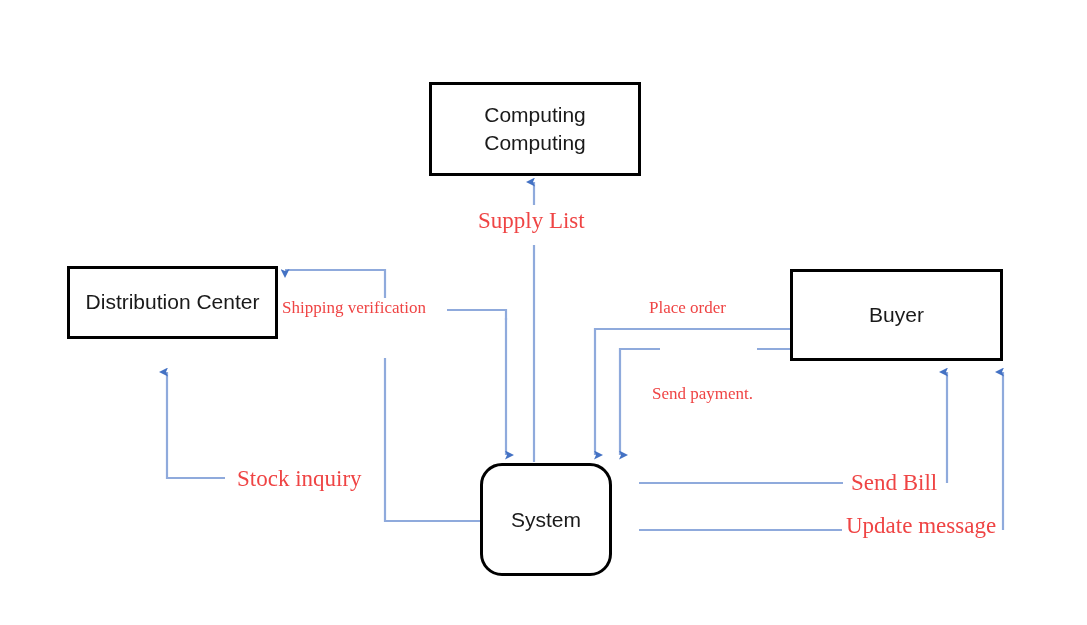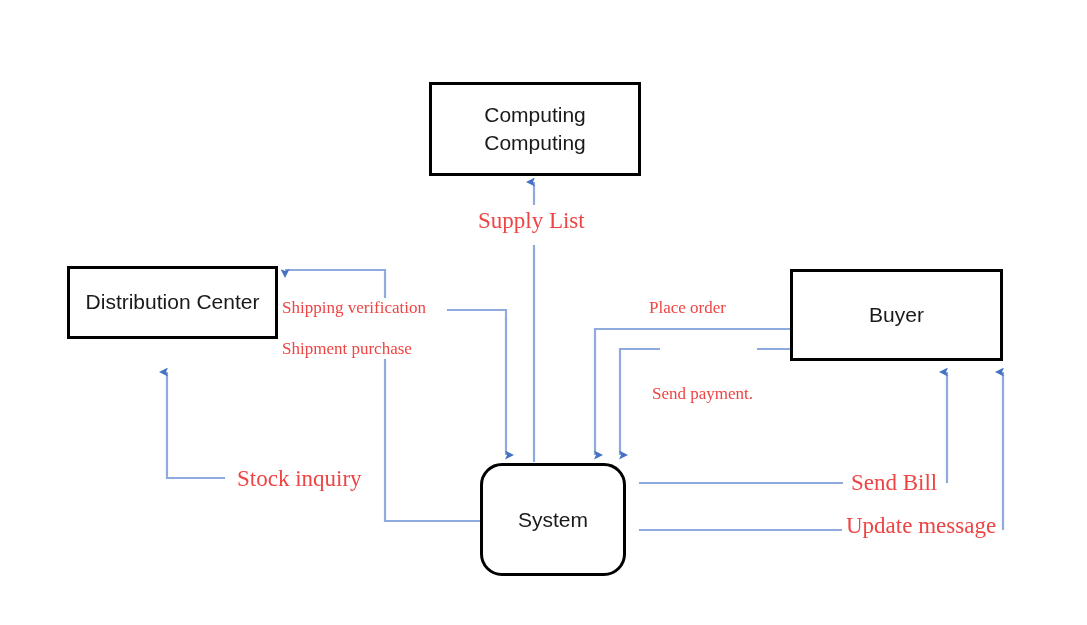--- a/index.html
+++ b/index.html
@@ -119,29 +119,28 @@
   </div>
 
   <div class="entity-box" style="left:67px; top:266px; width:211px; height:73px;">
     <span>Distribution Center</span>
   </div>
 
   <div class="entity-box" style="left:790px; top:269px; width:213px; height:92px;">
     <span>Buyer</span>
   </div>
 
-  <div class="process-box" style="left:480px; top:463px; width:146px; height:113px;">
+  <div class="process-box" style="left:480px; top:463px; width:132px; height:113px;">
     <span>System</span>
   </div>
 
   <div class="flow-label label-lg" style="left:474px; top:208px;">Supply List</div>
 
   <div class="flow-label label-sm" style="left:278px; top:298px;">Shipping verification</div>
 
-  <div class="flow-label label-sm" style="left:278px; top:339px;">Shipment purchase</div>
 
   <div class="flow-label label-lg" style="left:233px; top:466px;">Stock inquiry</div>
 
   <div class="flow-label label-sm" style="left:645px; top:298px;">Place order</div>
 
   <div class="flow-label label-sm" style="left:648px; top:338px;margin-top:46px;">Send payment.</div>
 
   <div class="flow-label label-lg" style="left:847px; top:470px;">Send Bill</div>
 
   <div class="flow-label label-lg" style="left:842px; top:513px;">Update message</div>

